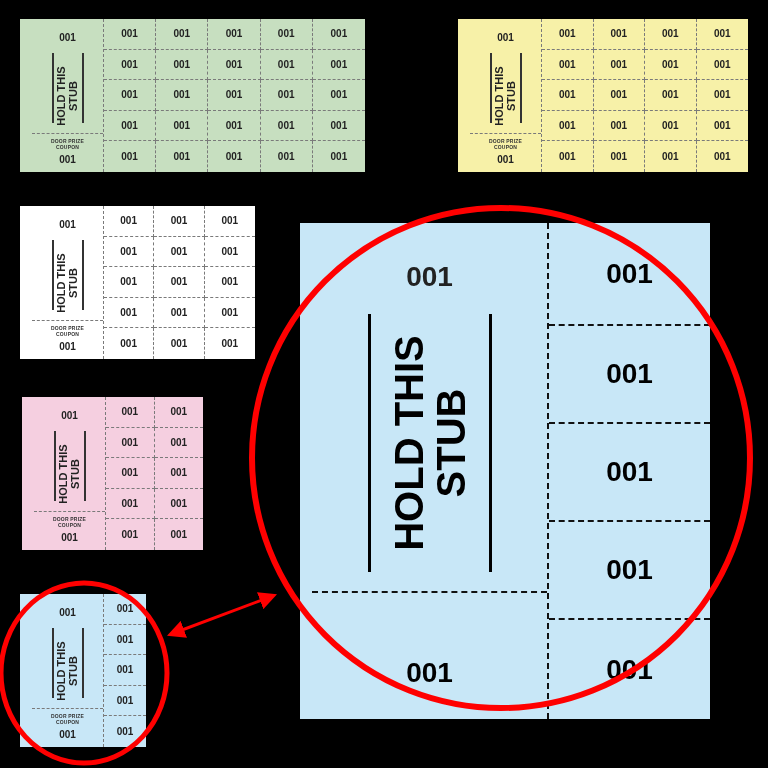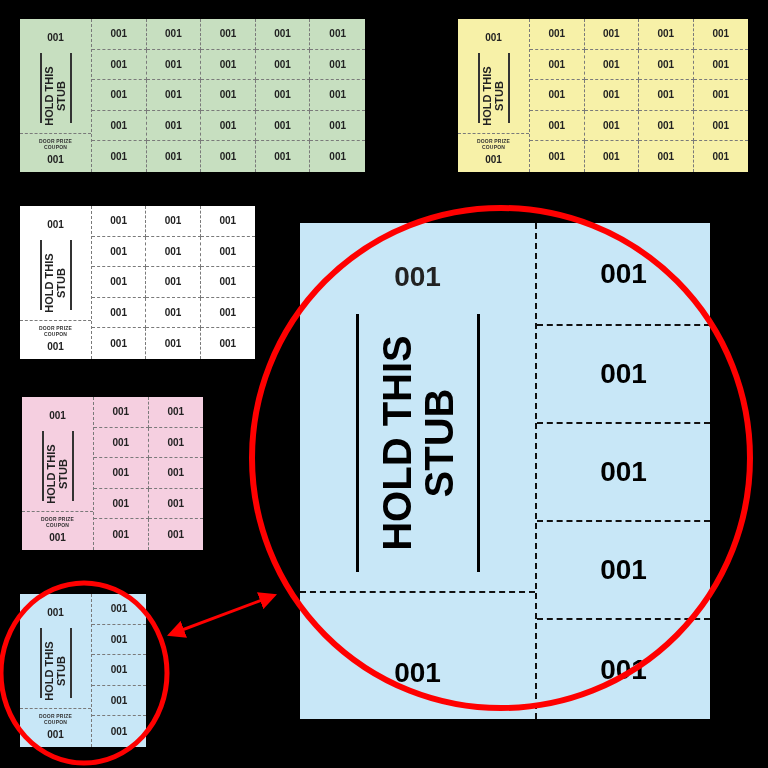--- a/index.html
+++ b/index.html
@@ -1,17 +1,17 @@
 <!DOCTYPE html>
 <html><head>
 <meta charset="utf-8">
 <style>
   html,body{margin:0;padding:0;}
   body{width:768px;height:768px;background:#000;position:relative;overflow:hidden;font-family:"Liberation Sans",sans-serif;}
-  .sheet{position:absolute;box-sizing:border-box;display:flex;}
+  .sheet{position:absolute;box-sizing:border-box;display:flex;padding-left:12px;}
   .stub{position:relative;box-sizing:border-box;border-right:1px dashed #7a7a7a;height:100%;}
   .stub .top-num{position:absolute;left:0;right:0;text-align:center;color:#222;font-weight:bold;}
   .stub .bar{position:absolute;background:#333;width:2px;}
   .stub .hold{position:absolute;left:50%;top:50%;transform:translate(-50%,-50%) rotate(-90deg);white-space:nowrap;text-align:center;color:#222;font-weight:bold;line-height:1.05;}
   .stub .coupon-area{position:absolute;left:0;right:0;bottom:0;border-top:1px dashed #7a7a7a;text-align:center;}
   .stub .coupon-label{font-size:5px;font-weight:bold;color:#333;line-height:1.1;letter-spacing:0.2px;}
   .stub .coupon-num{color:#222;font-weight:bold;}
   .grid{display:grid;height:100%;flex:1;}
   .cell{box-sizing:border-box;display:flex;align-items:center;justify-content:center;color:#222;font-weight:bold;border-right:1px dashed #7a7a7a;border-bottom:1px dashed #7a7a7a;}
   .small .top-num{top:13px;font-size:10px;}

